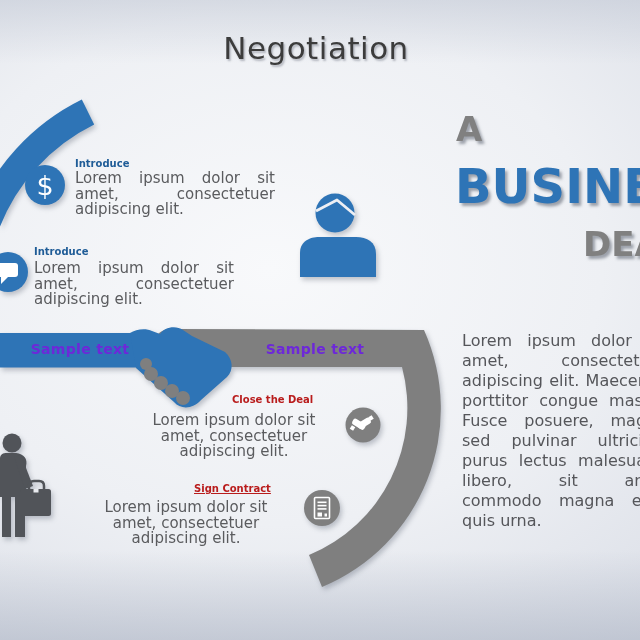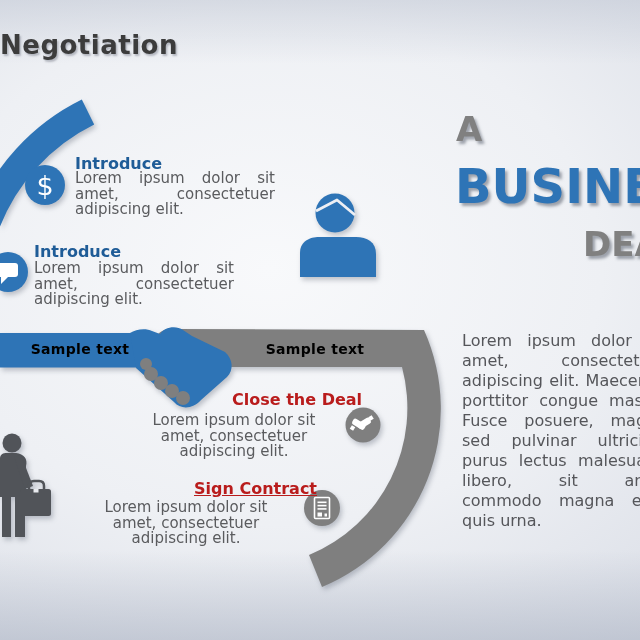--- a/index.html
+++ b/index.html
@@ -6,36 +6,36 @@
   body{
     width:640px;height:640px;overflow:hidden;position:relative;
     font-family:"DejaVu Sans","Liberation Sans",sans-serif;
     background:
       linear-gradient(180deg, rgba(186,193,207,0.45) 0%, rgba(186,193,207,0) 10%),
       linear-gradient(0deg, rgba(170,178,194,0.55) 0%, rgba(170,178,194,0) 14%),
       radial-gradient(ellipse 130% 100% at 42% 42%, #f8f9fb 0%, #eef0f4 40%, #d8dce5 78%, #c3c9d5 100%);
   }
   .abs{position:absolute;}
   .title{
-    left:0;right:8px;top:30px;
-    font-size:26px;font-weight:bold;color:#3c3c3c;letter-spacing:0.5px;
+    left:0;right:8px;top:30px;text-align:center;
+    font-size:31px;font-weight:normal;color:#3c3c3c;letter-spacing:0.5px;
     text-shadow:1.5px 2px 2px rgba(110,115,128,0.45);
   }
   svg.diagram{
     position:absolute;left:0;top:0;
     filter:drop-shadow(2.5px 3.5px 2.5px rgba(96,104,120,0.38));
   }
-  .step-heading{font-size:16px;font-weight:bold;line-height:16px;}
+  .step-heading{font-size:10px;font-weight:bold;line-height:16px;}
   .blue-heading{color:#1f5c97;}
   .dark-heading{color:#b91c1c;}
   .step-body{font-size:15px;line-height:15.5px;color:#5a5b5e;}
   .justify{text-align:justify;}
   .center{text-align:center;}
   .band-label{
-    font-size:14px;font-weight:bold;color:#000000;letter-spacing:0.3px;
+    font-size:14px;font-weight:bold;color:#6d28d9;letter-spacing:0.3px;
     text-align:center;line-height:15px;
   }
   .hw{position:absolute;font-weight:bold;white-space:nowrap;
       text-shadow:2.5px 3px 3px rgba(100,106,120,0.6);line-height:1;}
   .hw-a{left:456px;top:112px;font-size:34px;color:#808080;}
   .hw-business{left:455px;top:162px;font-size:48px;color:#2e74b6;}
   .hw-deal{left:583px;top:227px;font-size:34px;color:#808080;}
   .paragraph{
     left:462px;top:331px;width:204px;
     font-size:16px;line-height:20px;color:#55565a;

